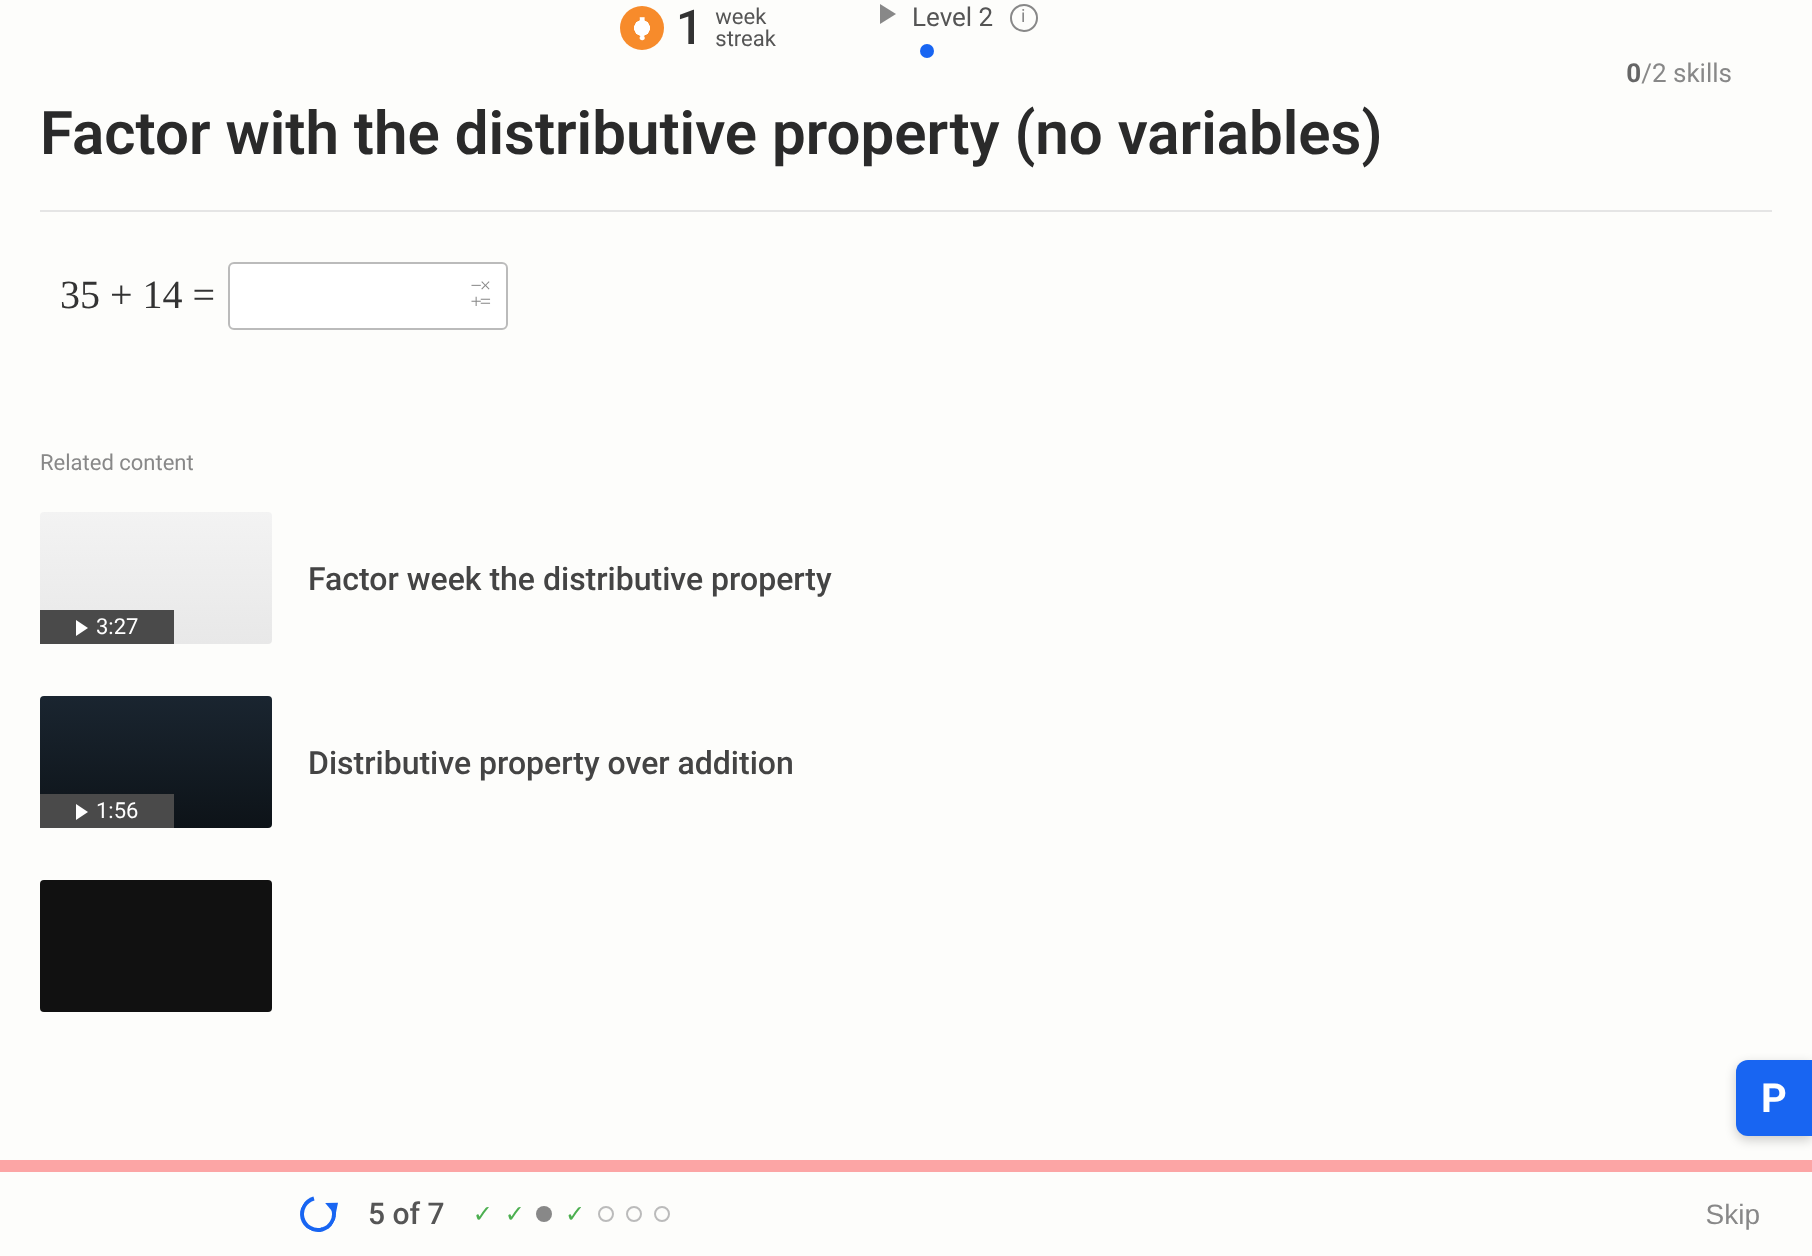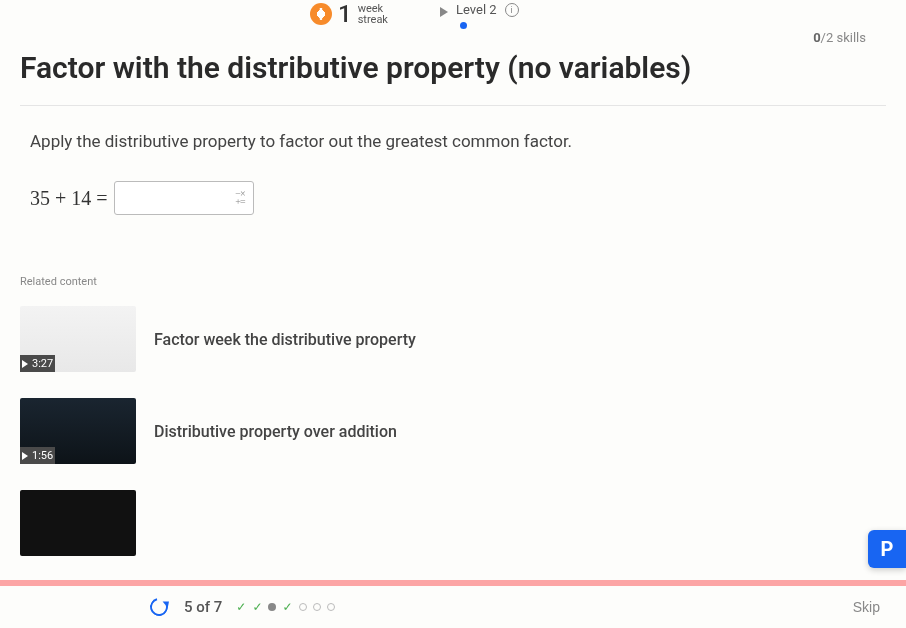--- a/index.html
+++ b/index.html
@@ -33,21 +33,21 @@
     border-radius: 50%;
     display:flex;align-items:center;justify-content:center;
     color:#fff;font-weight:bold;
   }
   .streak-num { font-size: 24px; font-weight: 500; color:#333; }
   .streak-text { font-size: 11px; line-height: 11px; color:#555; }
   .level-group {
     position: absolute;
     left: 440px;
     display: flex;
-    align-items: flex-end;
+    align-items: flex-start;
     gap: 8px;
     top: 2px;
   }
   .play-tri {
     width:0;height:0;border-left:8px solid #888;border-top:5px solid transparent;border-bottom:5px solid transparent;
   }
   .level-label { font-size: 13px; color:#555; }
   .info-circle {
     width:14px;height:14px;border:1px solid #888;border-radius:50%;
     display:inline-flex;align-items:center;justify-content:center;
@@ -108,21 +108,21 @@
     width:116px; height:66px; border-radius:2px;
     position:relative; flex-shrink:0;
     background:#ddd;
   }
   .thumb.light { background:linear-gradient(#f3f3f3,#e8e8e8); }
   .thumb.dark { background:linear-gradient(#1a2530,#0d1318); }
   .thumb.dark2 { background:#111; }
   .duration-badge {
     position:absolute; left:0; bottom:0;
     background:#4a4a4a; color:#fff;
-    font-size:11px; padding:2px 2px;
+    font-size:11px; padding:2px 18px;
     display:flex; align-items:center; gap:4px;
   }
   .duration-badge .pt {
     width:0;height:0;border-left:6px solid #fff;border-top:4px solid transparent;border-bottom:4px solid transparent;
   }
   .related-label { font-size:16px; color:#444; font-weight:500; }
   .bottom-bar {
     position:absolute; bottom:0; left:0; right:0;
     height:48px; border-top:6px solid #fca5a5;
     background:#fdfdfb;
@@ -185,21 +185,20 @@
   <div class="skills-text">
     <span class="num">0</span><span>/2 skills</span>
   </div>
 </div>
 
 <h1 class="title">Factor with the distributive property (no variables)</h1>
 
 <div class="divider"></div>
 
 <div class="question-area">
-  <p class="instruction">Apply the distributive property to factor out the greatest common factor.</p>
   <div class="equation-row">
     <span>35 + 14 =</span>
     <div class="answer-box">
       <span></span>
       <span class="keypad-icon">−×<br>+=</span>
     </div>
   </div>
 </div>
 
 <div class="related-section">

